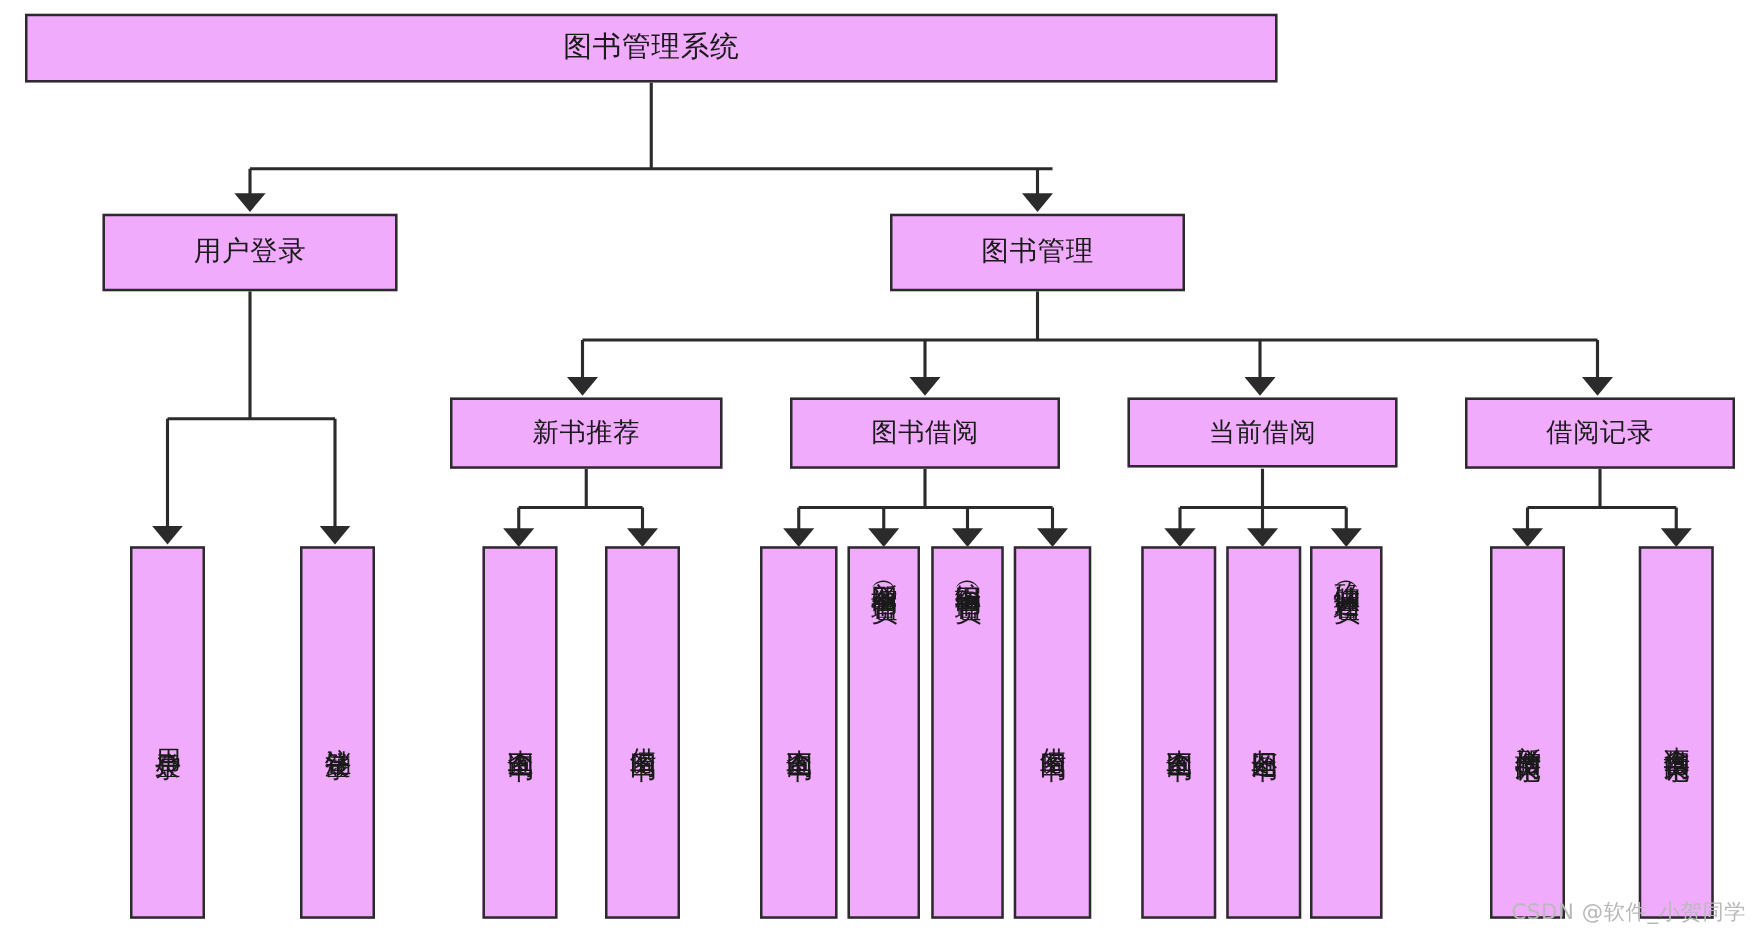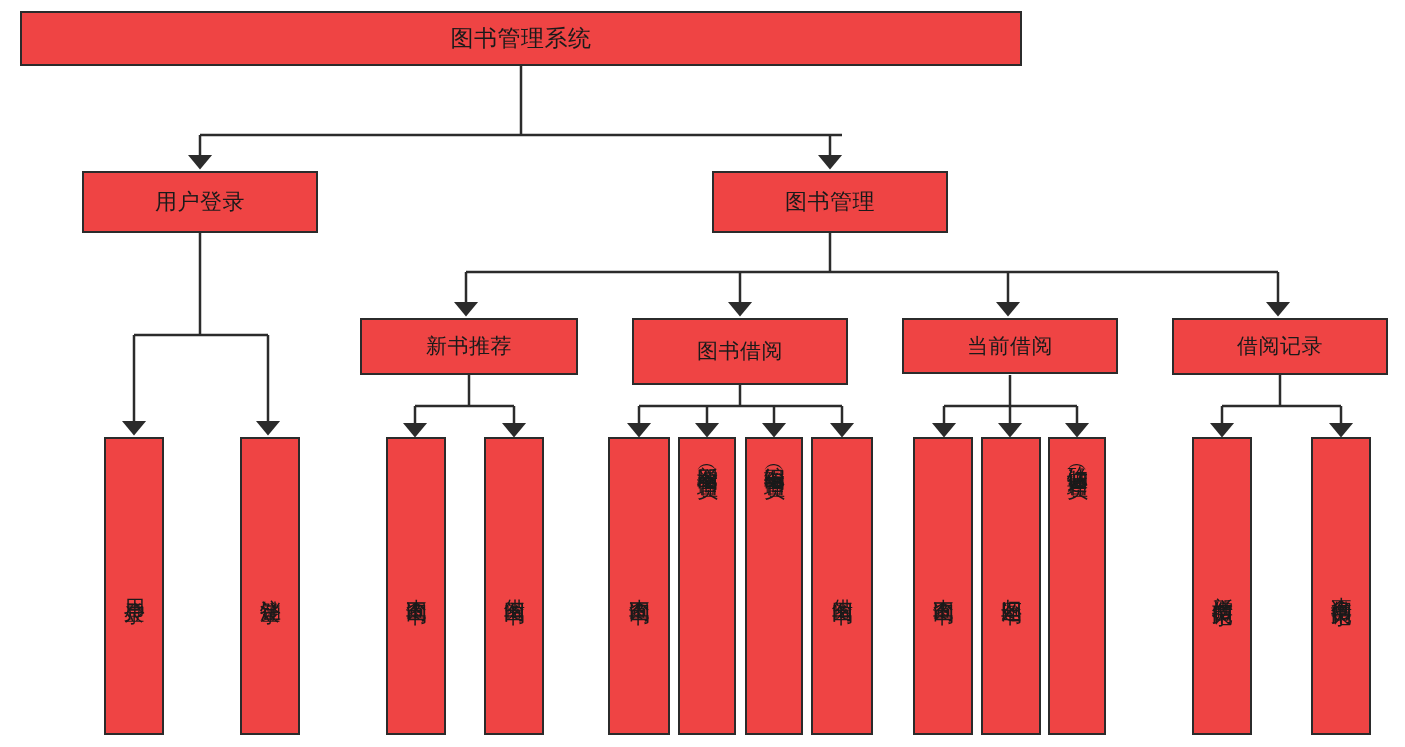--- a/index.html
+++ b/index.html
@@ -14,21 +14,21 @@
     position: relative;
     width: 1405px;
     height: 747px;
     background: #ffffff;
     overflow: hidden;
   }
   .node {
     position: absolute;
     box-sizing: border-box;
     border: 2.5px solid #2b2b2b;
-    background: #ef4444;
+    background: #f0abfc;
     display: flex;
     align-items: center;
     justify-content: center;
     color: #1a1a1a;
   }
   .node .label {
     font-size: 22px;
     line-height: 1.15;
     letter-spacing: 0.5px;
     white-space: nowrap;
@@ -132,21 +132,21 @@
   <div class="node level1" style="left:82px; top:171px; width:236px; height:62px;">
     <span class="label">用户登录</span>
   </div>
   <div class="node level2" style="left:360px; top:318px; width:218px; height:57px;">
     <span class="label">新书推荐</span>
   </div>
 
   <div class="node level1" style="left:712px; top:171px; width:236px; height:62px;">
     <span class="label">图书管理</span>
   </div>
-  <div class="node level2" style="left:632px; top:318px; width:216px; height:67px;">
+  <div class="node level2" style="left:632px; top:318px; width:216px; height:57px;">
     <span class="label">图书借阅</span>
   </div>
   <div class="node level2" style="left:902px; top:318px; width:216px; height:56px;">
     <span class="label">当前借阅</span>
   </div>
   <div class="node level2" style="left:1172px; top:318px; width:216px; height:57px;">
     <span class="label">借阅记录</span>
   </div>
 
   <div class="node leaf center-v" style="left:104px; top:437px; width:60px; height:298px;">
@@ -186,14 +186,15 @@
     <span class="label">确认归还（管理员）</span>
   </div>
 
   <div class="node leaf center-v" style="left:1192px; top:437px; width:60px; height:298px;">
     <span class="label">新增借阅记录</span>
   </div>
   <div class="node leaf center-v" style="left:1311px; top:437px; width:60px; height:298px;">
     <span class="label">查询借阅记录</span>
   </div>
 
+  <div class="watermark">CSDN @软件_小贺同学</div>
 
 </div>
 
 </body></html>

